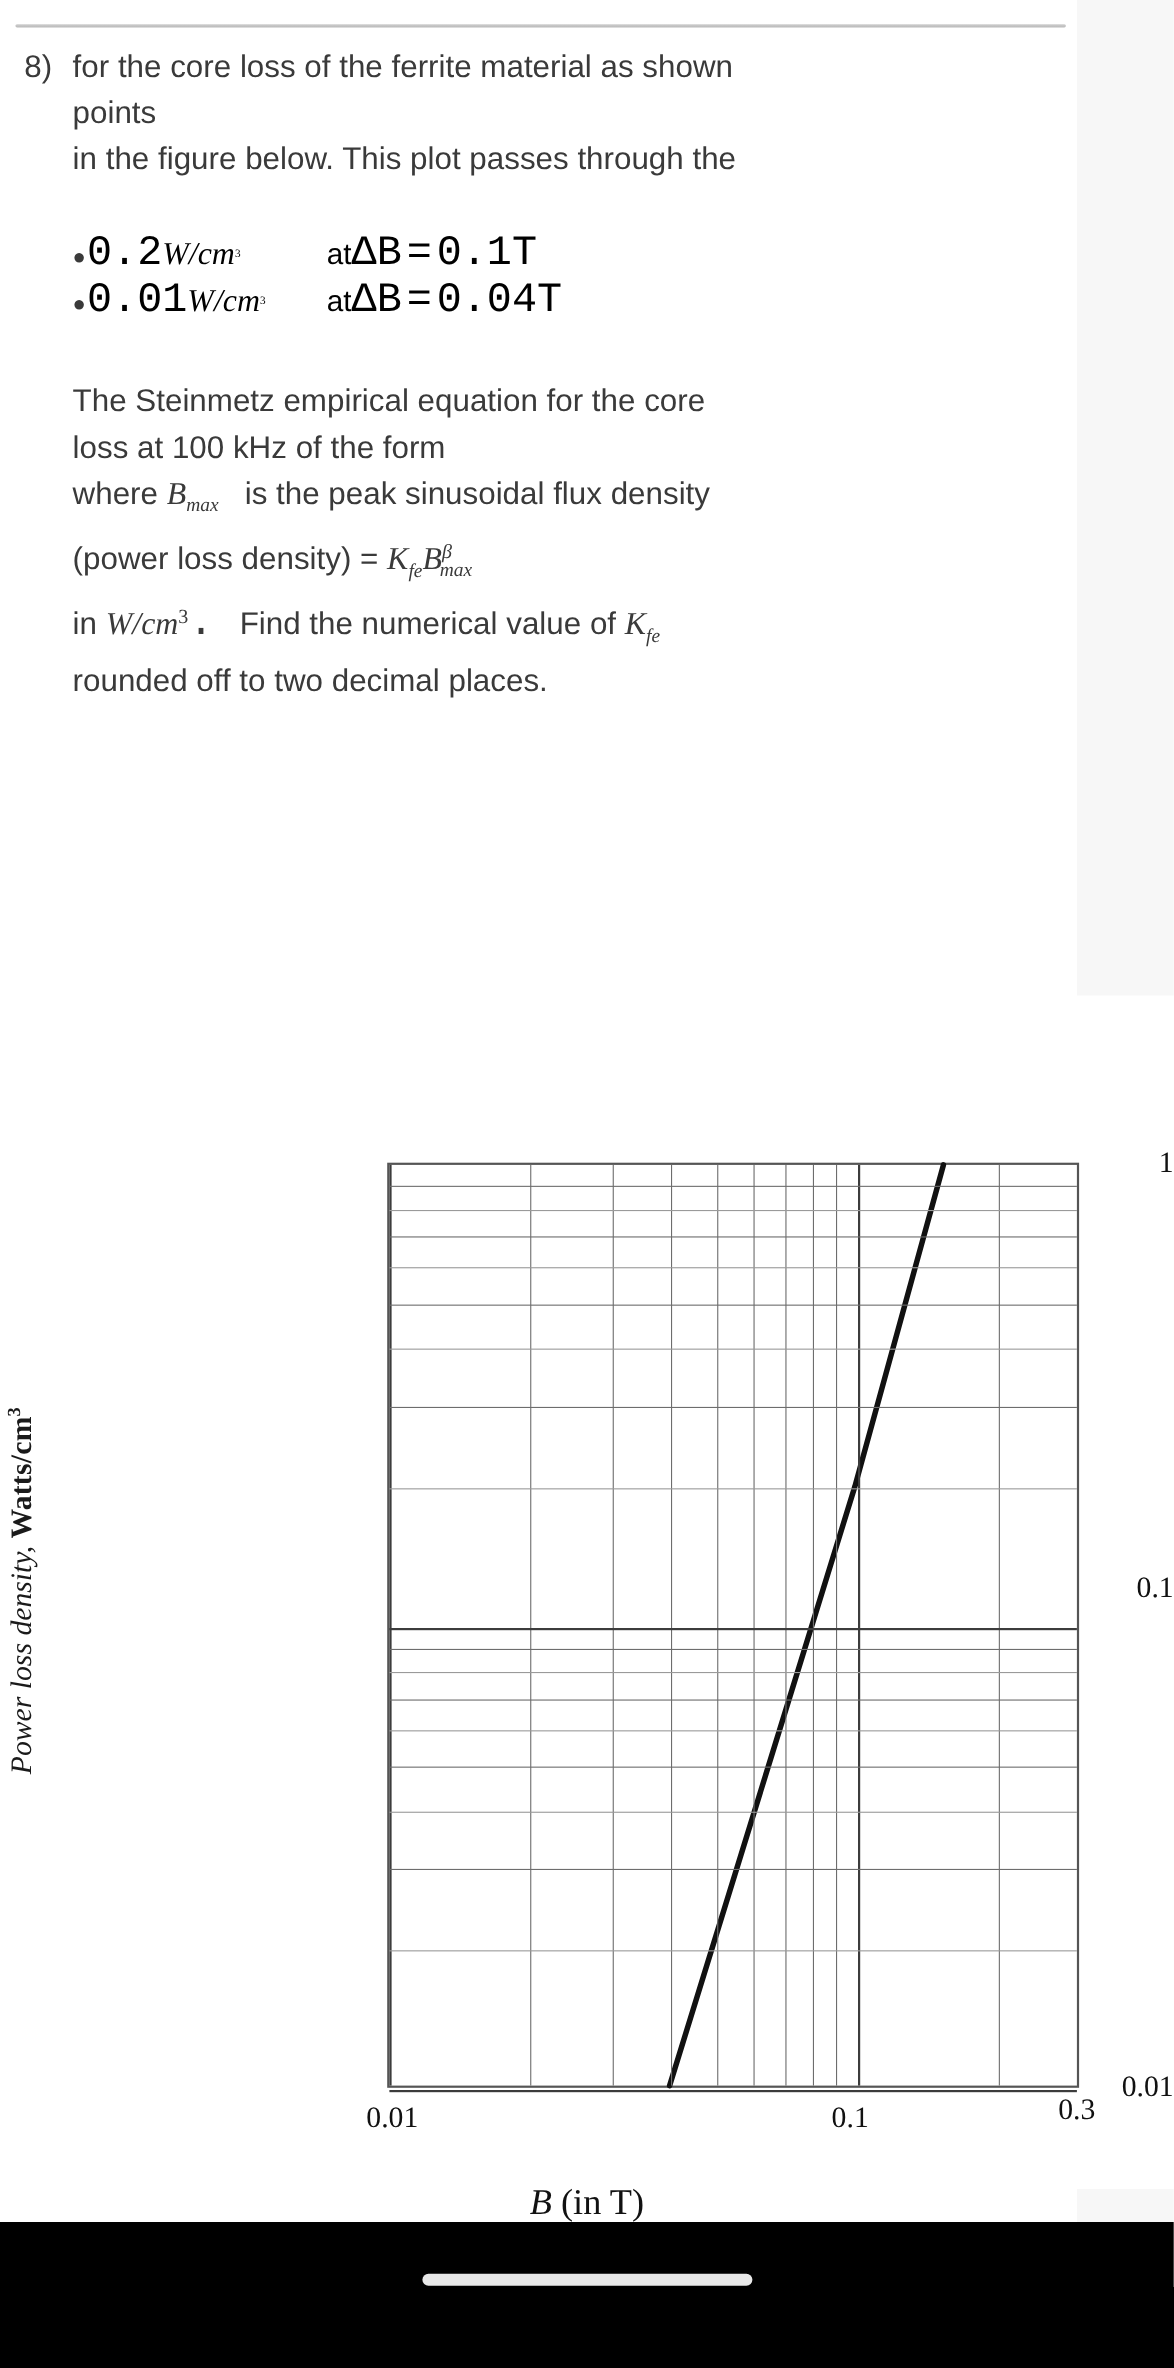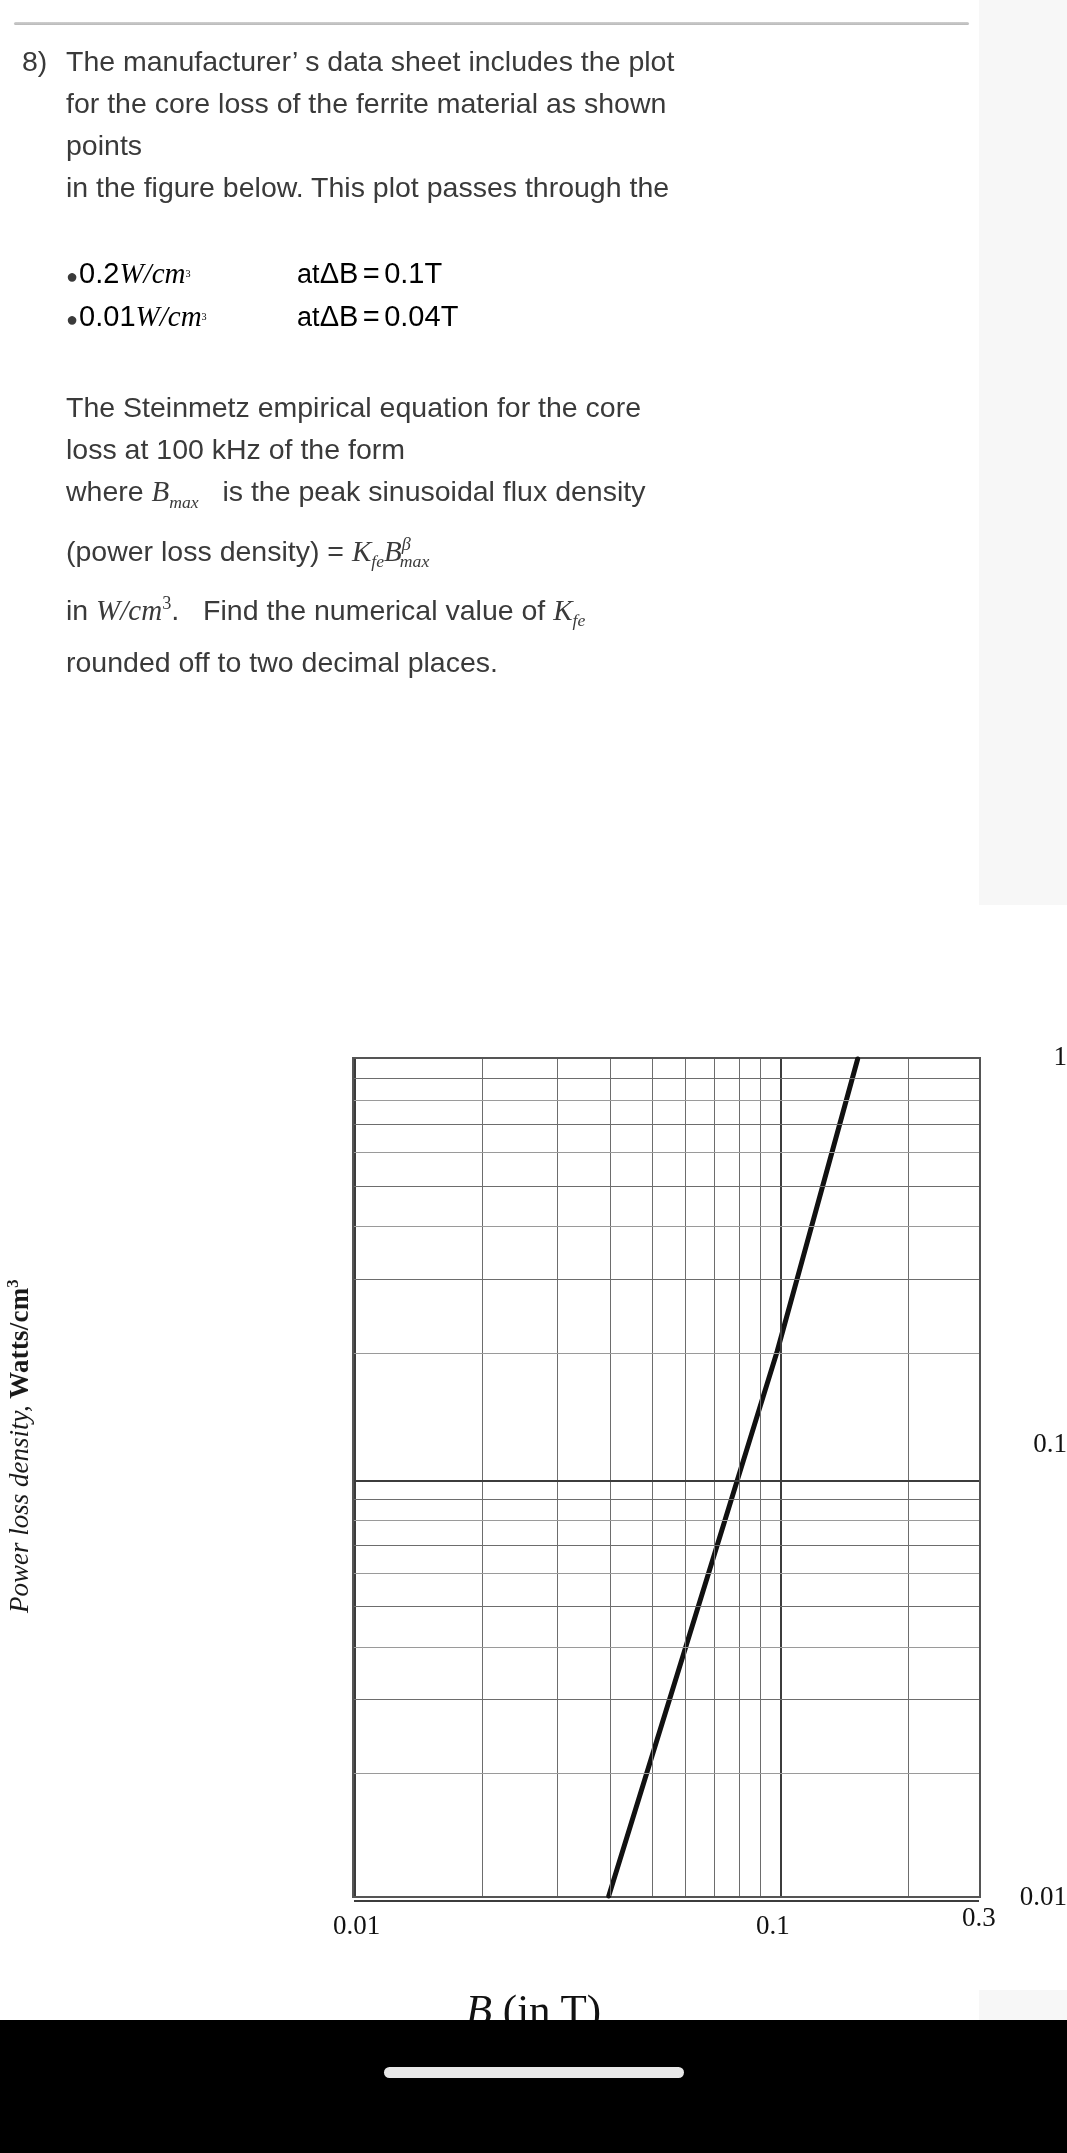--- a/index.html
+++ b/index.html
@@ -69,23 +69,23 @@
   }
   .indent { margin-left: 44px; }
 
   
   .math {
     font-family: "Liberation Serif", serif;
     font-style: italic;
     font-size: 29px;
   }
   .math-up {
-    font-family: Liberation Sans, sans-serif;
+    font-family: Liberation Mono, monospace;
     font-style: normal;
-    font-size: 29px;
+    font-size: 38px;
   }
   .sup { font-size: 0.64em; vertical-align: super; font-style: normal; }
   .sup-i { font-size: 0.64em; vertical-align: super; font-style: italic; }
   .sub { font-size: 0.62em; vertical-align: sub; font-style: italic; }
 
   .bullet-row {
     display: flex;
     align-items: baseline;
     margin-left: 44px;
     line-height: 38px;
@@ -158,21 +158,21 @@
     color: #1a1a1a;
   }
   #yaxis-title .it { font-style: italic; }
   #yaxis-title .rm { font-style: normal; font-weight: bold; letter-spacing: .2px; }
   #xaxis-title {
     position: absolute;
     left: 0; right: 0;
     top: 985px;
     text-align: center;
     font-family: "Liberation Serif", serif;
-    font-size: 43px;
+    font-size: 33px;
     color: #111;
   }
   #xaxis-title .it { font-style: italic; }
 
   
   #answer-box {
     position: absolute;
     left: 35px; top: 2073px;
     width: 630px; height: 60px;
     box-sizing: border-box;
@@ -202,21 +202,20 @@
 
   <div class="side-gutter"></div>
   <div class="side-gutter-2"></div>
   <div class="top-rule"></div>
 
   <div class="qbody">
 
     <div class="q-first">
       <div class="q-num">8)</div>
       <div class="q-text">
-        <div class="qline">The manufacturer’ s data sheet includes the plot</div>
         <div class="qline">for the core loss of the ferrite material as shown</div>
         <div class="qline">points</div>
         <div class="qline">in the figure below. This plot passes through the</div>
       </div>
     </div>
 
     <div class="gap-md"></div>
 
     <div>
       <div class="bullet-row">

